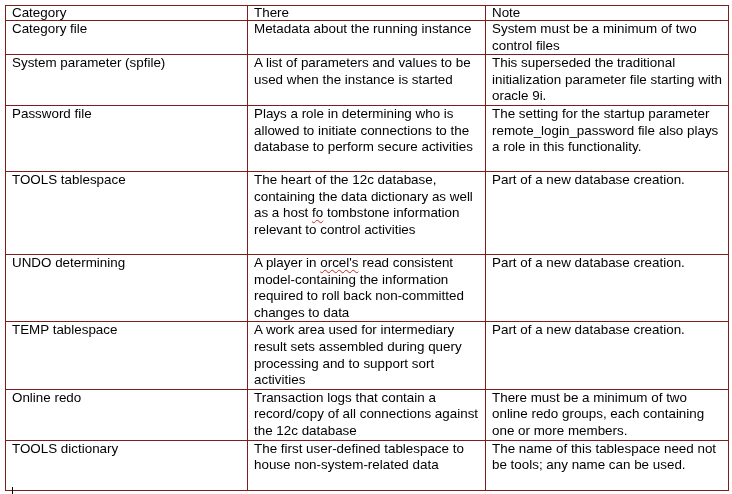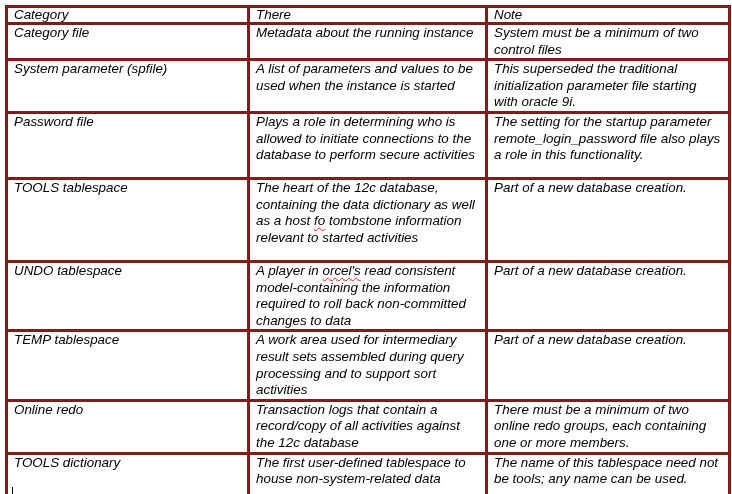--- a/index.html
+++ b/index.html
@@ -1,19 +1,19 @@
 <!DOCTYPE html>
 <html><head>
 <meta charset="utf-8">
 <style>
   html, body { margin: 0; padding: 0; background: #ffffff; }
   body { width: 732px; height: 494px; position: relative; overflow: hidden;
          font-family: "Liberation Sans", sans-serif; font-size: 13.4px; color: #000; }
   table { position: absolute; left: 5px; top: 5px; border-collapse: collapse; table-layout: fixed; width: 723px; }
-  td { border: 3px solid #7f1d1d; vertical-align: top; padding: 0 6px 0 6px; line-height: 16.6px; font-style: italic; }
+  td { border: 1px solid #7f1d1d; vertical-align: top; padding: 0 6px 0 6px; line-height: 16.6px; }
   col.c1 { width: 242px; } col.c2 { width: 238px; } col.c3 { width: 243px; }
   tr.hdr td { height: 14px; line-height: 14px; }
   .squiggle { text-decoration: underline wavy #d02020; text-decoration-thickness: 1px; text-underline-offset: 2px; }
   .cursor { position: absolute; left: 12px; top: 487px; width: 1px; height: 7px; background: #000; }
 </style>
 </head>
 <body>
 
 <table>
   <colgroup>
@@ -37,36 +37,36 @@
     <td>A list of parameters and values to be used when the instance is started</td>
     <td>This superseded the traditional initialization parameter file starting with oracle 9i.</td>
   </tr>
   <tr style="height:66px">
     <td>Password file</td>
     <td>Plays a role in determining who is allowed to initiate connections to the database to perform secure activities</td>
     <td>The setting for the startup parameter remote_login_password file also plays a role in this functionality.</td>
   </tr>
   <tr style="height:83px">
     <td>TOOLS tablespace</td>
-    <td><span>The heart of the 12c database, containing the data dictionary as well as a host </span><span class="squiggle">fo</span><span> tombstone information relevant to started activities</span></td>
+    <td><span>The heart of the 12c database, containing the data dictionary as well as a host </span><span class="squiggle">fo</span><span> tombstone information relevant to control activities</span></td>
     <td>Part of a new database creation.</td>
   </tr>
   <tr style="height:66px">
-    <td>UNDO tablespace</td>
+    <td>UNDO determining</td>
     <td><span>A player in </span><span class="squiggle">orcel's</span><span> read consistent model-containing the information required to roll back non-committed changes to data</span></td>
     <td>Part of a new database creation.</td>
   </tr>
   <tr style="height:66px">
     <td>TEMP tablespace</td>
     <td>A work area used for intermediary result sets assembled during query processing and to support sort activities</td>
     <td>Part of a new database creation.</td>
   </tr>
   <tr style="height:50px">
     <td>Online redo</td>
-    <td>Transaction logs that contain a record/copy of all activities against the 12c database</td>
+    <td>Transaction logs that contain a record/copy of all connections against the 12c database</td>
     <td>There must be a minimum of two online redo groups, each containing one or more members.</td>
   </tr>
   <tr style="height:50px">
     <td>TOOLS dictionary</td>
     <td>The first user-defined tablespace to house non-system-related data</td>
     <td>The name of this tablespace need not be tools; any name can be used.</td>
   </tr>
 </tbody>
   </table>
 <div class="cursor"></div>

